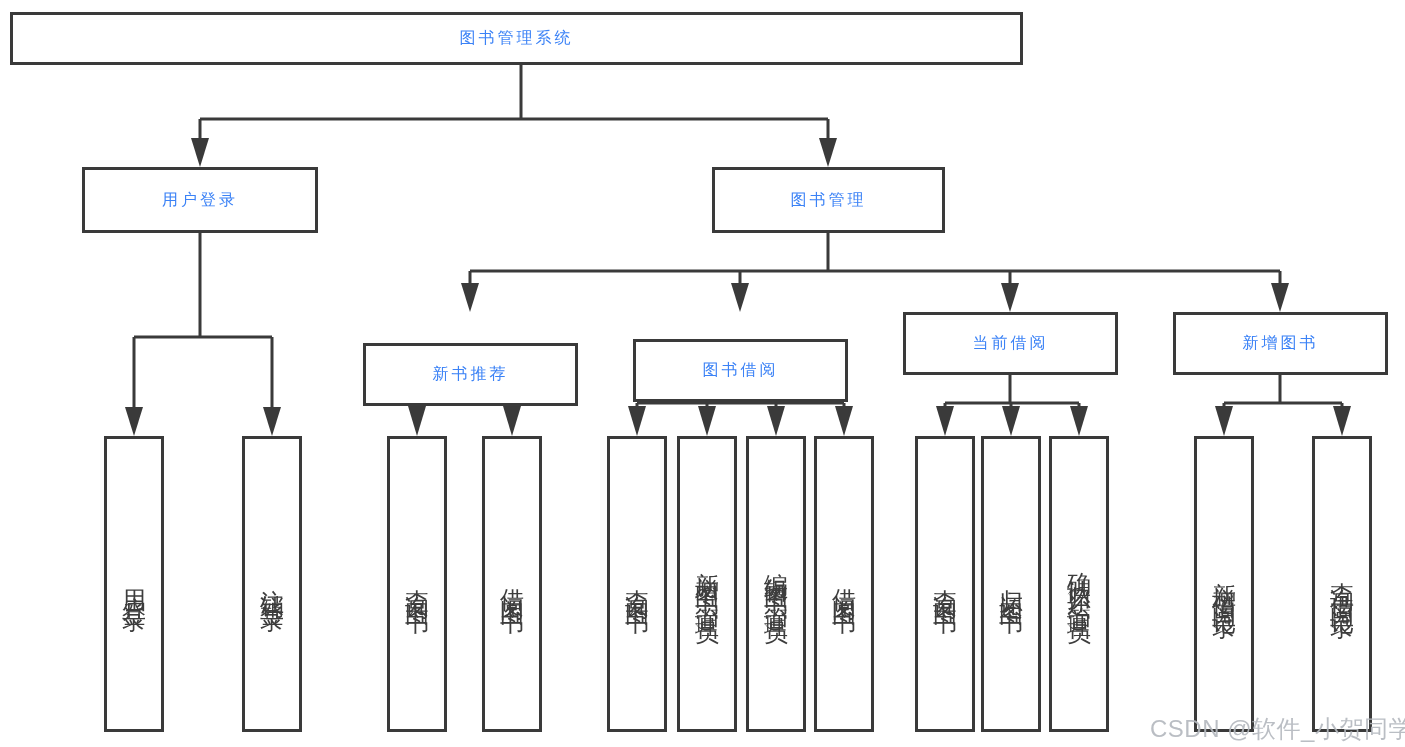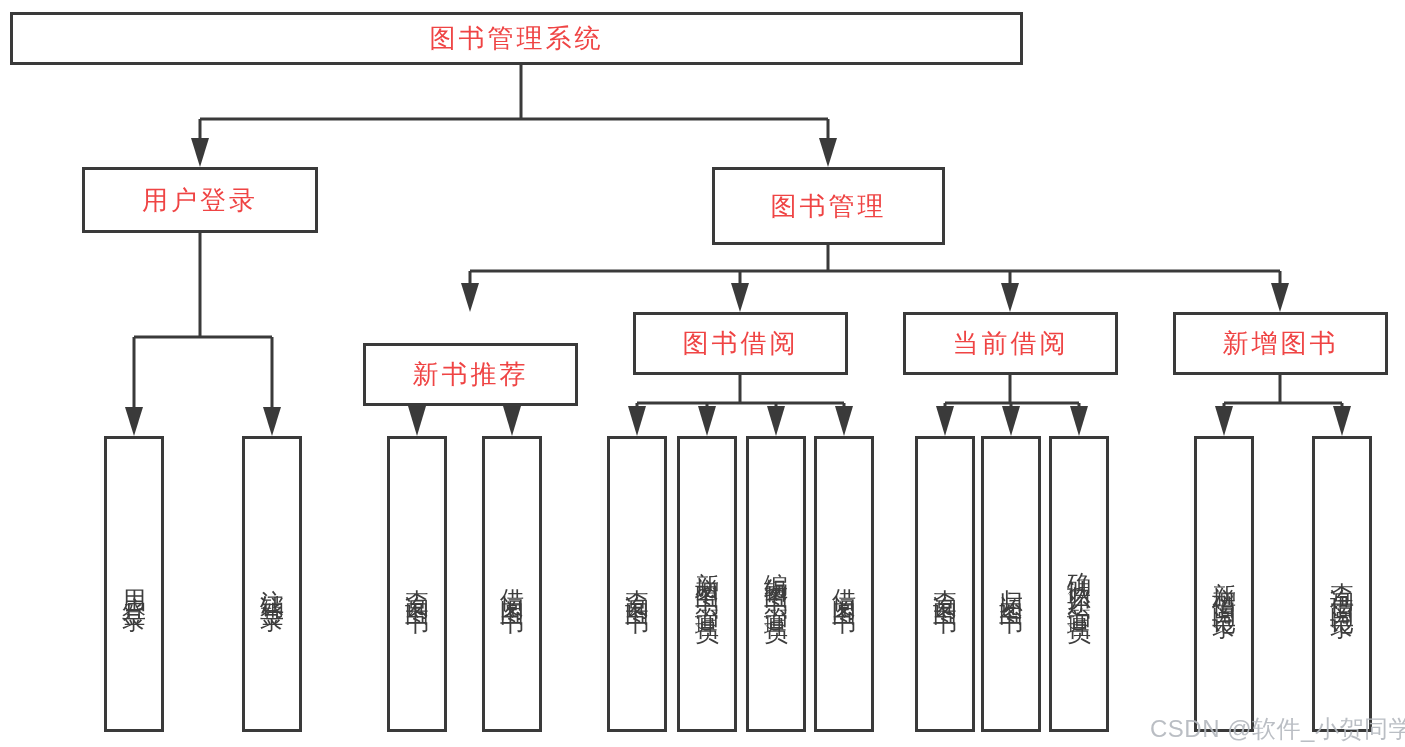--- a/index.html
+++ b/index.html
@@ -25,32 +25,32 @@
     position: absolute;
     box-sizing: border-box;
     border: 3px solid #3a3a3a;
     background: #ffffff;
     display: flex;
     align-items: center;
     justify-content: center;
     color: #3d3d3d;
   }
   .hlabel {
-    font-size: 26px;
+    font-size: 16px;
     letter-spacing: 3px;
-    color: #ef4444;
+    color: #3b82f6;
     white-space: nowrap;
   }
   
   .root    { left: 10px;   top: 12px;  width: 1013px; height: 53px; }
   .lvl2-a  { left: 82px;   top: 167px; width: 236px;  height: 66px; }
-  .lvl2-b  { left: 712px;  top: 167px; width: 233px;  height: 78px; }
+  .lvl2-b  { left: 712px;  top: 167px; width: 233px;  height: 66px; }
   .lvl3    { top: 312px; width: 215px; height: 63px; }
   .lvl3-a  { left: 363px; margin-top: 31px; }
-  .lvl3-b  { left: 633px; }
+  .lvl3-b  { left: 633px; margin-top: 27px; }
   .lvl3-c  { left: 903px; }
   .lvl3-d  { left: 1173px; }
   
   .leaf { top: 436px; width: 60px; height: 296px; }
   .leaf .vlabel {
     writing-mode: vertical-rl;
     text-orientation: mixed;
     font-size: 24px;
     letter-spacing: 7px;
     line-height: 1;

